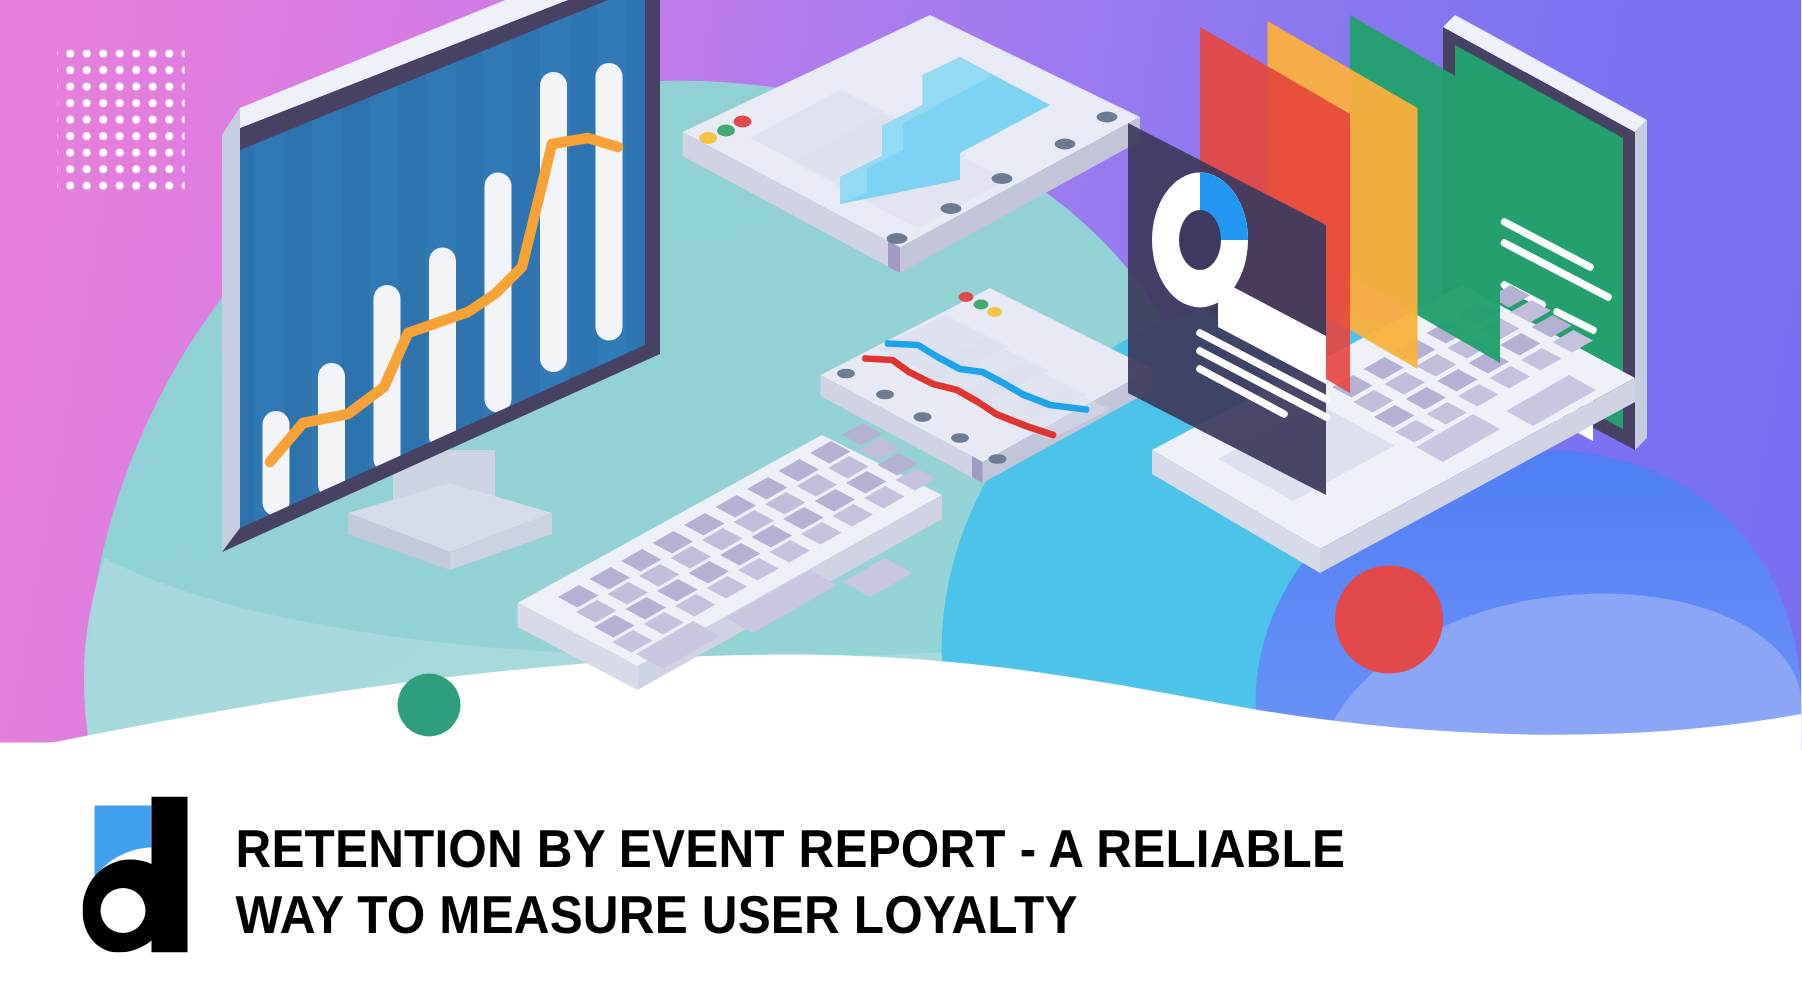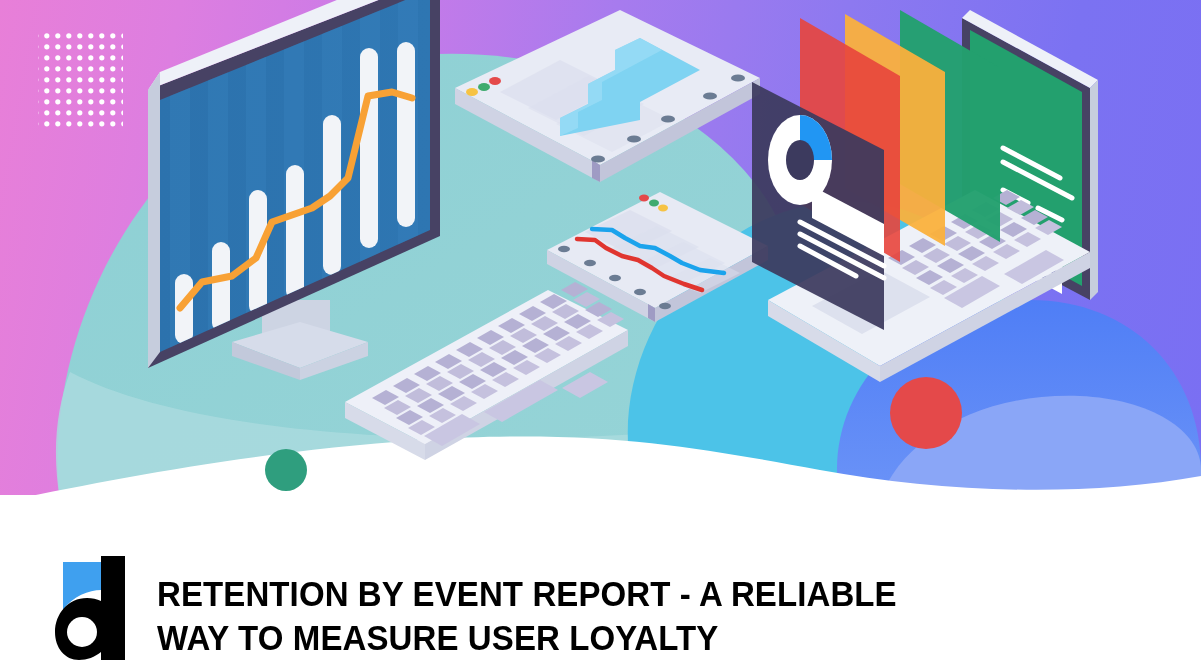--- a/index.html
+++ b/index.html
@@ -36,21 +36,21 @@
   }
   .svgfull { position:absolute; left:0; top:0; width:1201px; height:660px; }
 
   
   #title-block {
     position:absolute;
     left:0; top:495px;
     width:1201px; height:165px;
     background:#ffffff;
     display:flex;
-    align-items:flex-end;
+    align-items:center;
     padding-left:55px;
     padding-top:8px;
   }
   #logo-mark {
     width:76px; height:104px;
     flex:0 0 auto;
     margin-top:2px;
   }
   #headline {
     margin-left:26px;

